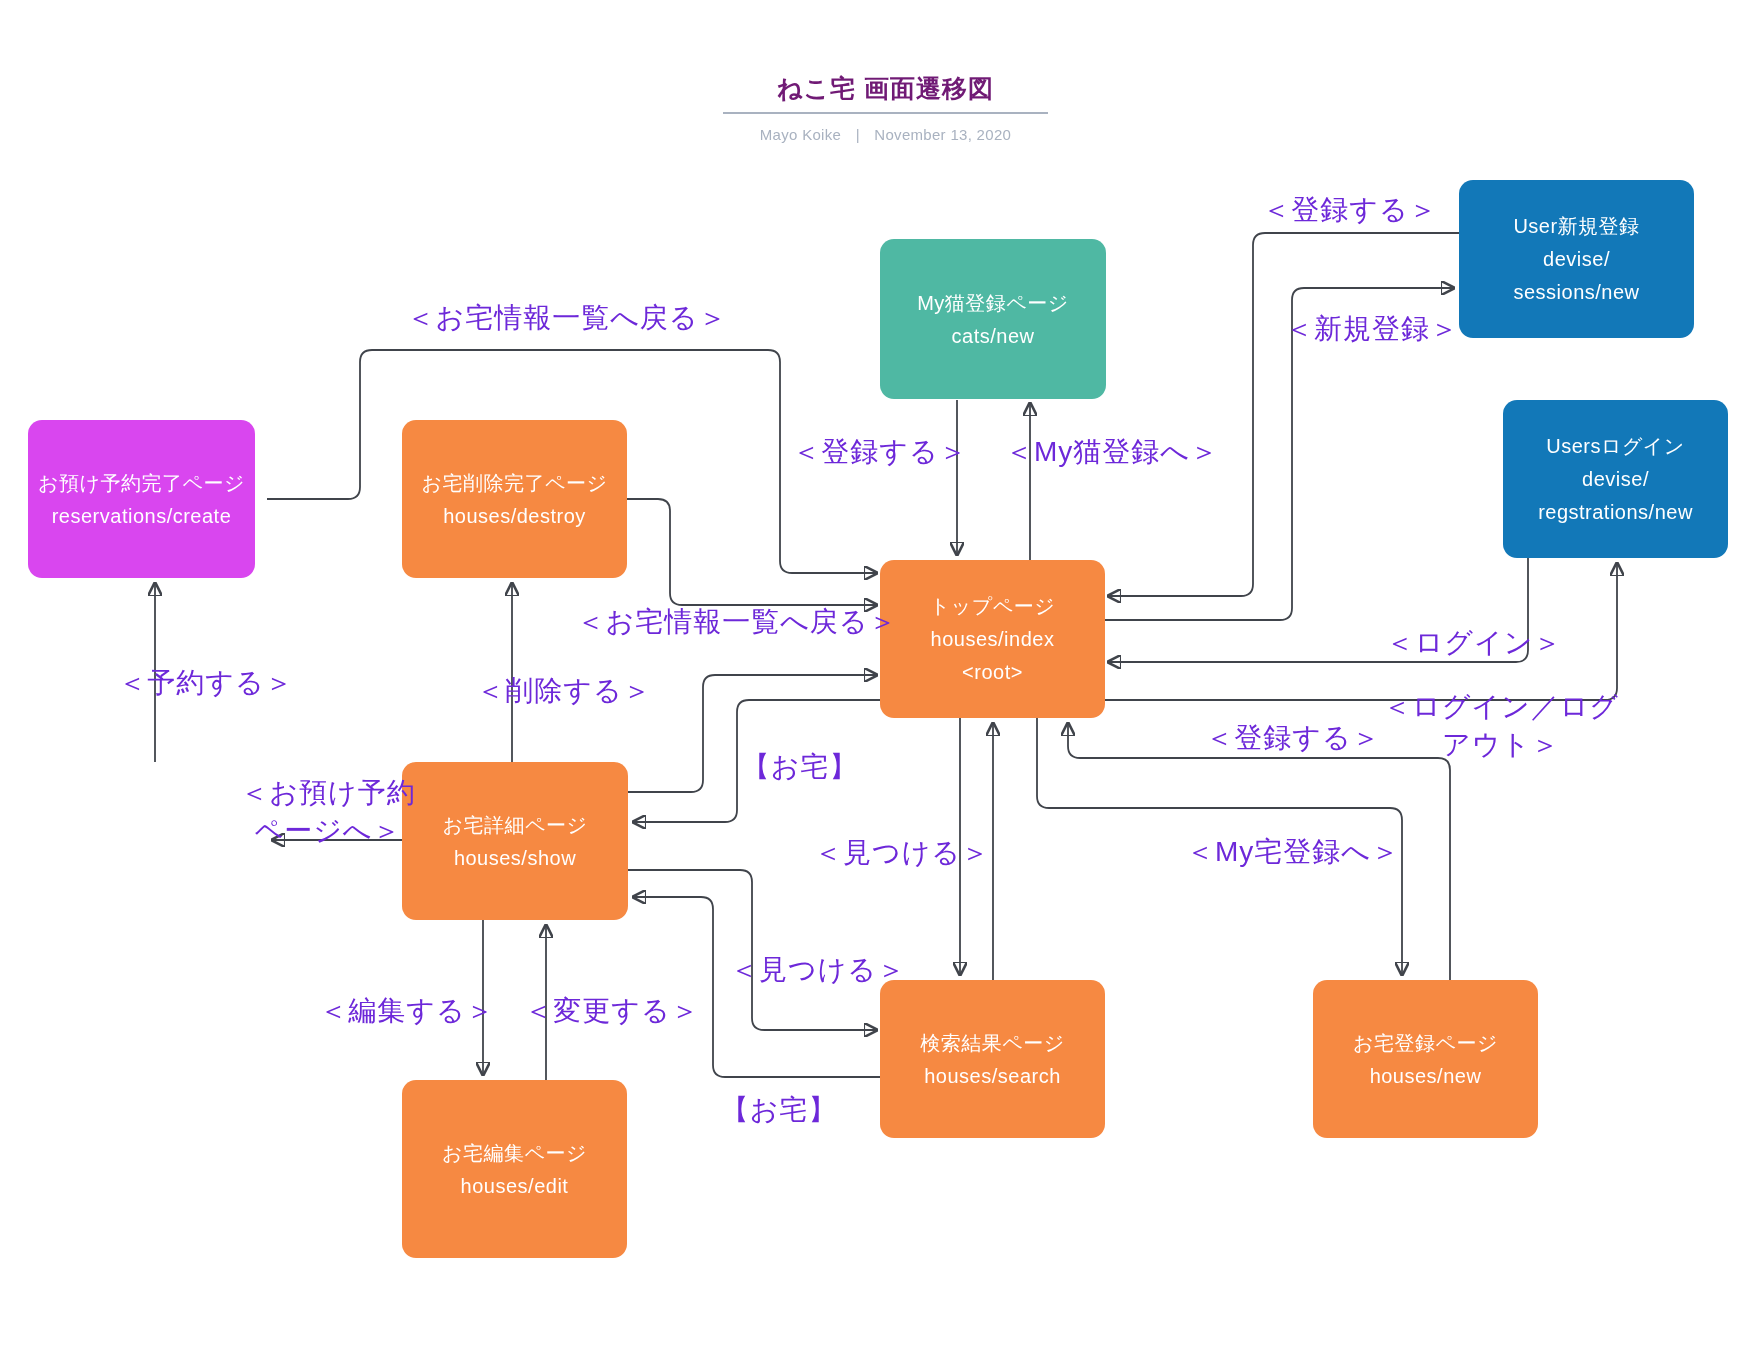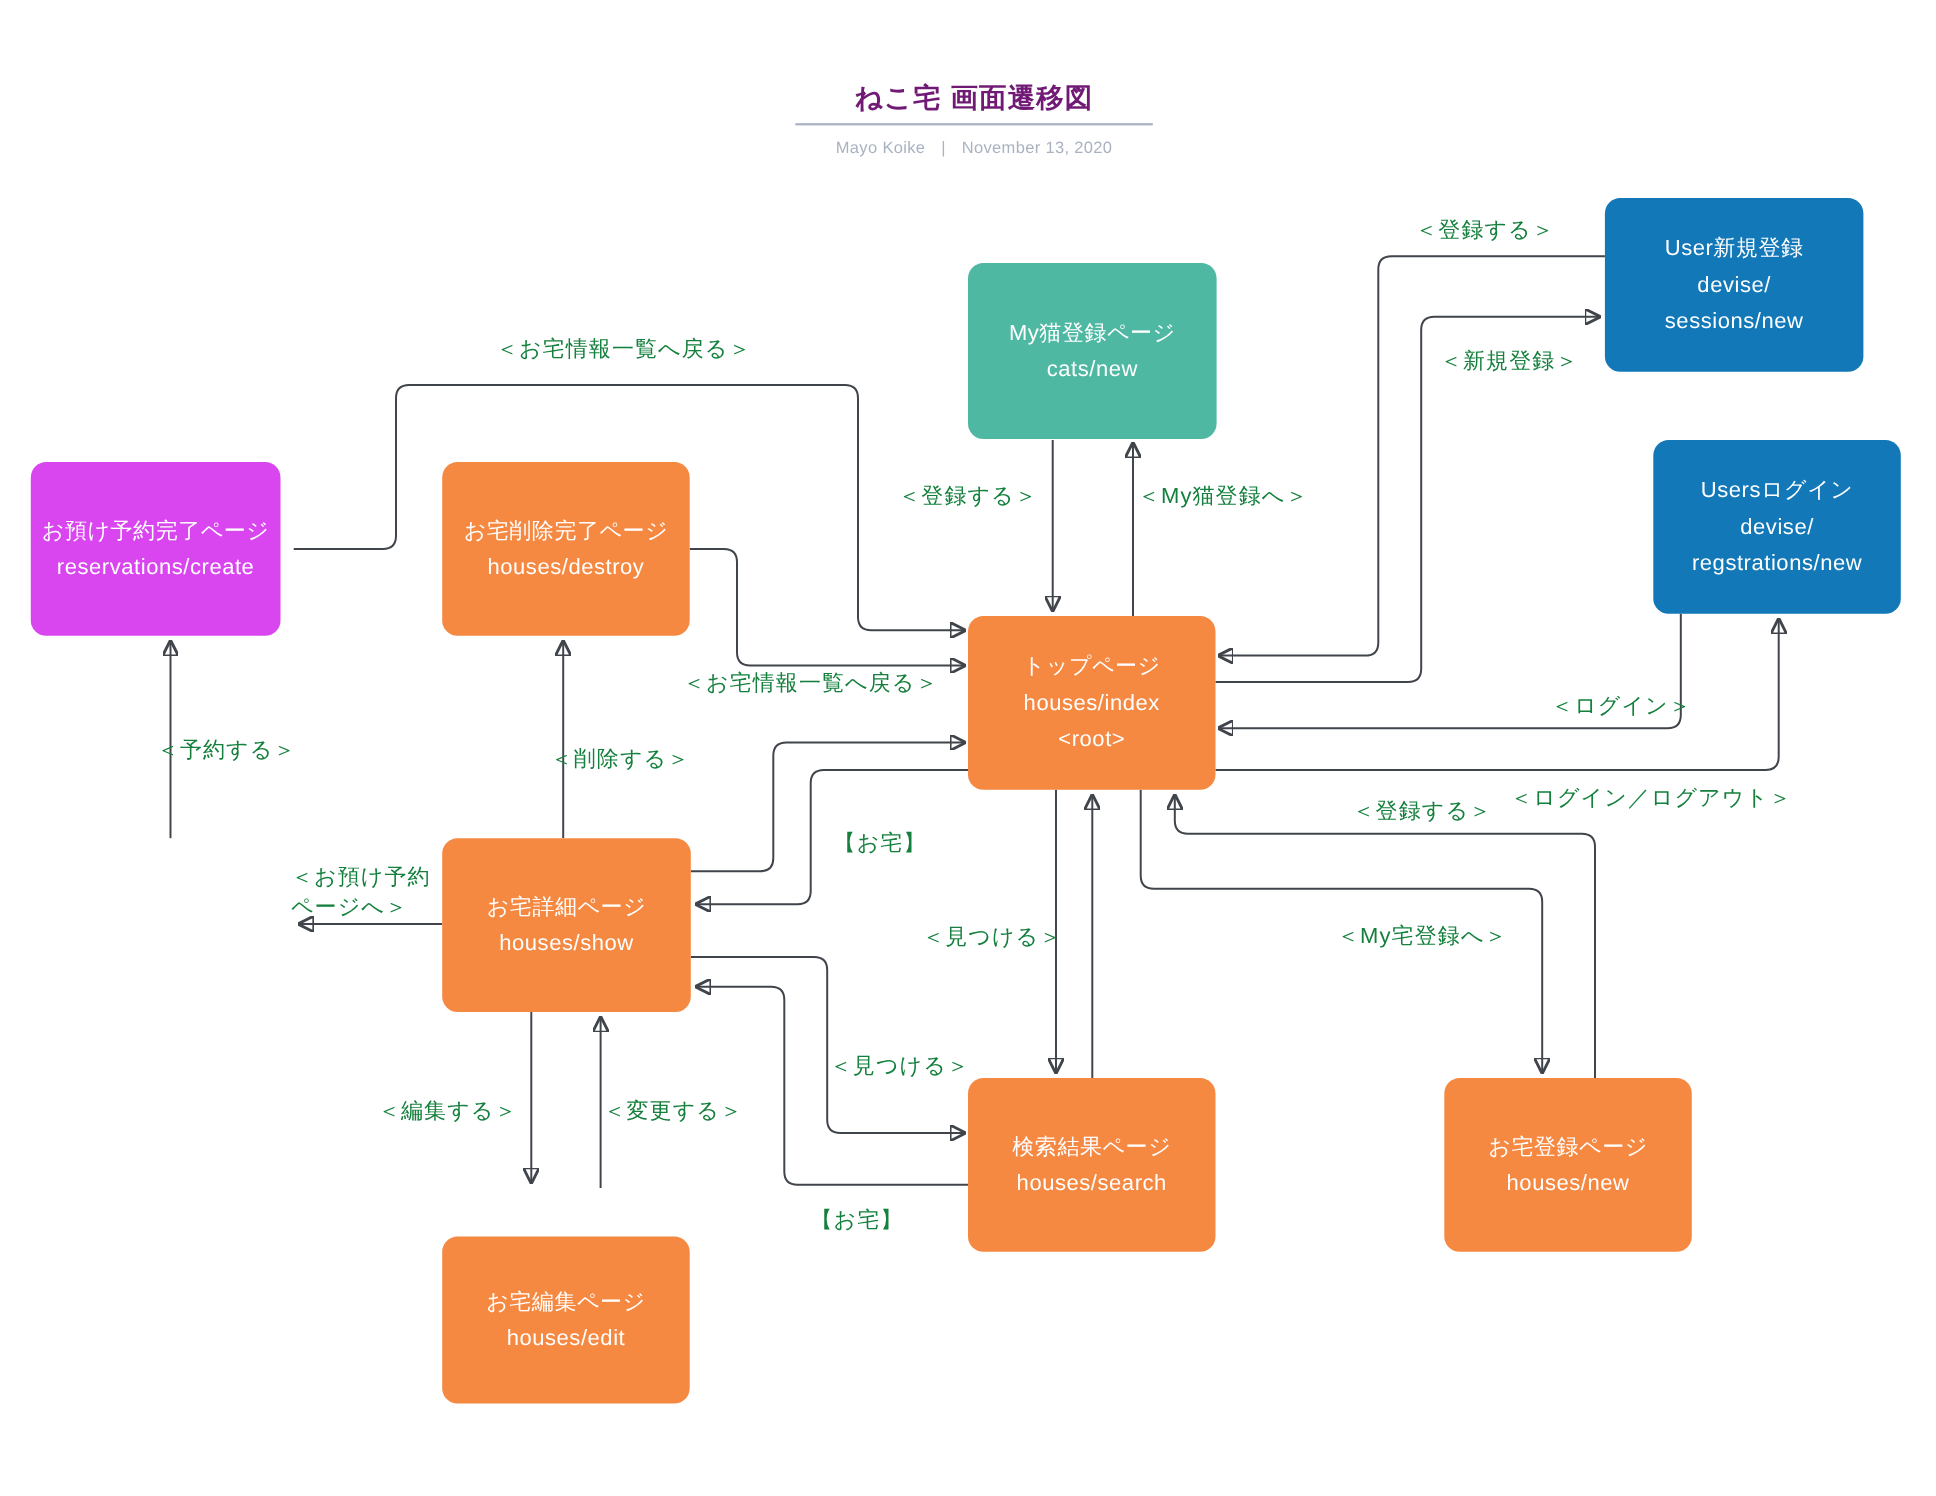--- a/index.html
+++ b/index.html
@@ -10,22 +10,22 @@
   .node{position:absolute;border-radius:14px;color:#ffffff;display:flex;flex-direction:column;
         align-items:center;justify-content:center;gap:11px;text-align:center;
         font-size:20px;line-height:1.1;letter-spacing:.5px;}
   .node span{display:block;}
   .hdr-title{position:absolute;left:723px;top:72px;width:325px;text-align:center;
              font-size:25px;font-weight:bold;color:#701a75;letter-spacing:1px;}
   .hdr-rule{position:absolute;left:723px;top:112px;width:325px;height:2px;background:#A9B2C0;}
   .hdr-byline{position:absolute;left:623px;top:126px;width:525px;text-align:center;
               font-size:15px;color:#A9B2C0;letter-spacing:.3px;}
   .hdr-byline .sep{margin:0 10px;}
-  .edge-label{position:absolute;transform:translate(-50%,-50%);font-size:20px;color:#15803d;
-              white-space:pre-line;line-height:1.35;letter-spacing:1px;}
+  .edge-label{position:absolute;transform:translate(-50%,-50%);font-size:28px;color:#6d28d9;
+              white-space:pre-line;text-align:center;line-height:1.35;letter-spacing:1px;}
 </style>
 </head>
 <body>
 
 <div class="canvas">
 
   <div class="hdr-title">ねこ宅 画面遷移図</div>
   <div class="hdr-rule"></div>
   <div class="hdr-byline">
     <span>Mayo Koike</span>
@@ -94,21 +94,21 @@
     <span>houses/index</span>
     <span>&lt;root&gt;</span>
   </div>
 
 
   <div class="node" style="left:402px;top:762px;width:226px;height:158px;background:#F68942;">
     <span>お宅詳細ページ</span>
     <span>houses/show</span>
   </div>
 
-  <div class="node" style="left:402px;top:1080px;width:225px;height:152px;background:#F68942;margin-top:44px;">
+  <div class="node" style="left:402px;top:1080px;width:225px;height:178px;background:#F68942;">
     <span>お宅編集ページ</span>
     <span>houses/edit</span>
   </div>
 
   <div class="node" style="left:880px;top:980px;width:225px;height:158px;background:#F68942;">
     <span>検索結果ページ</span>
     <span>houses/search</span>
   </div>
 
   <div class="node" style="left:1313px;top:980px;width:225px;height:158px;background:#F68942;">

